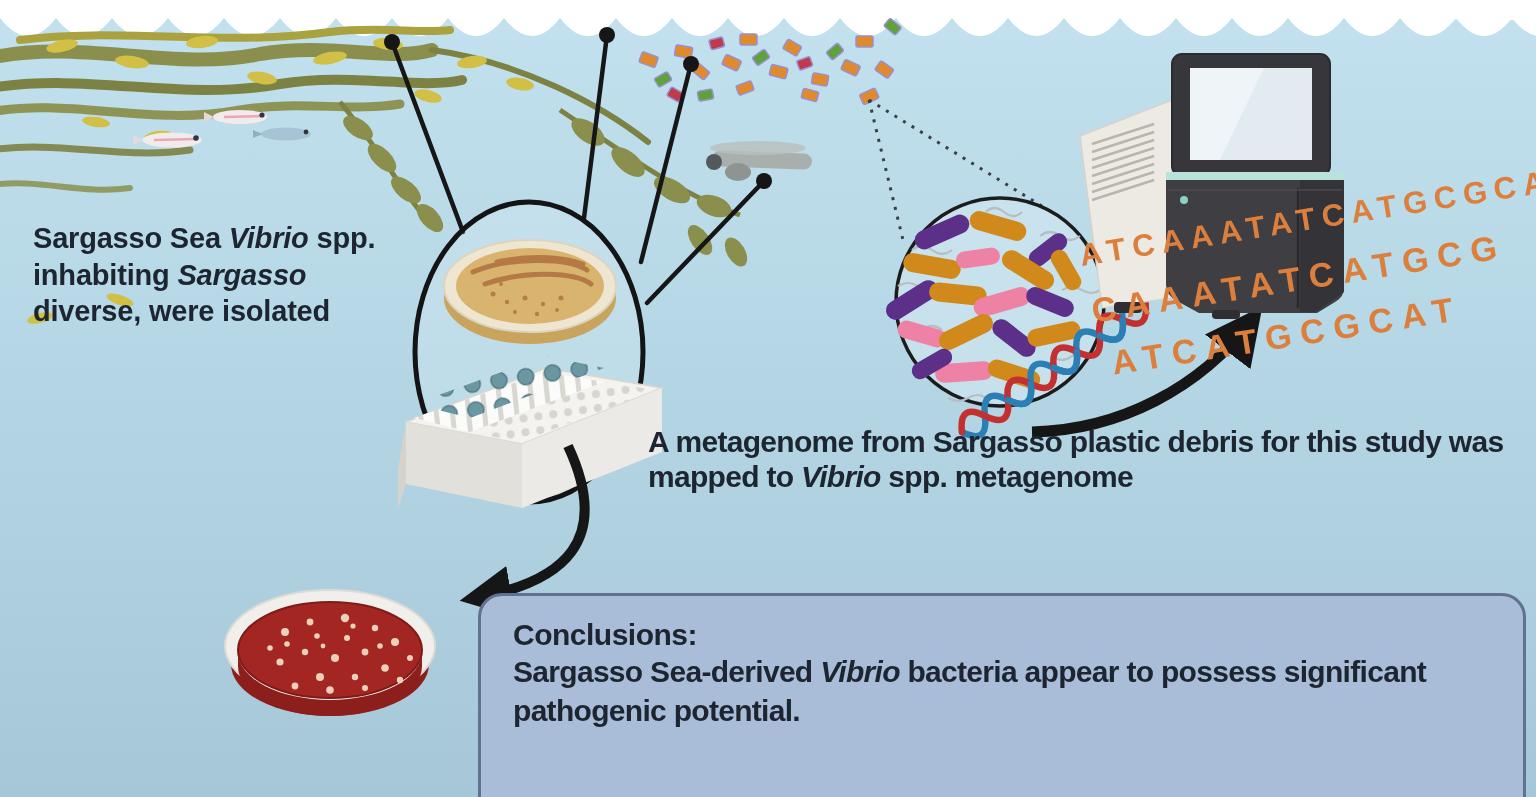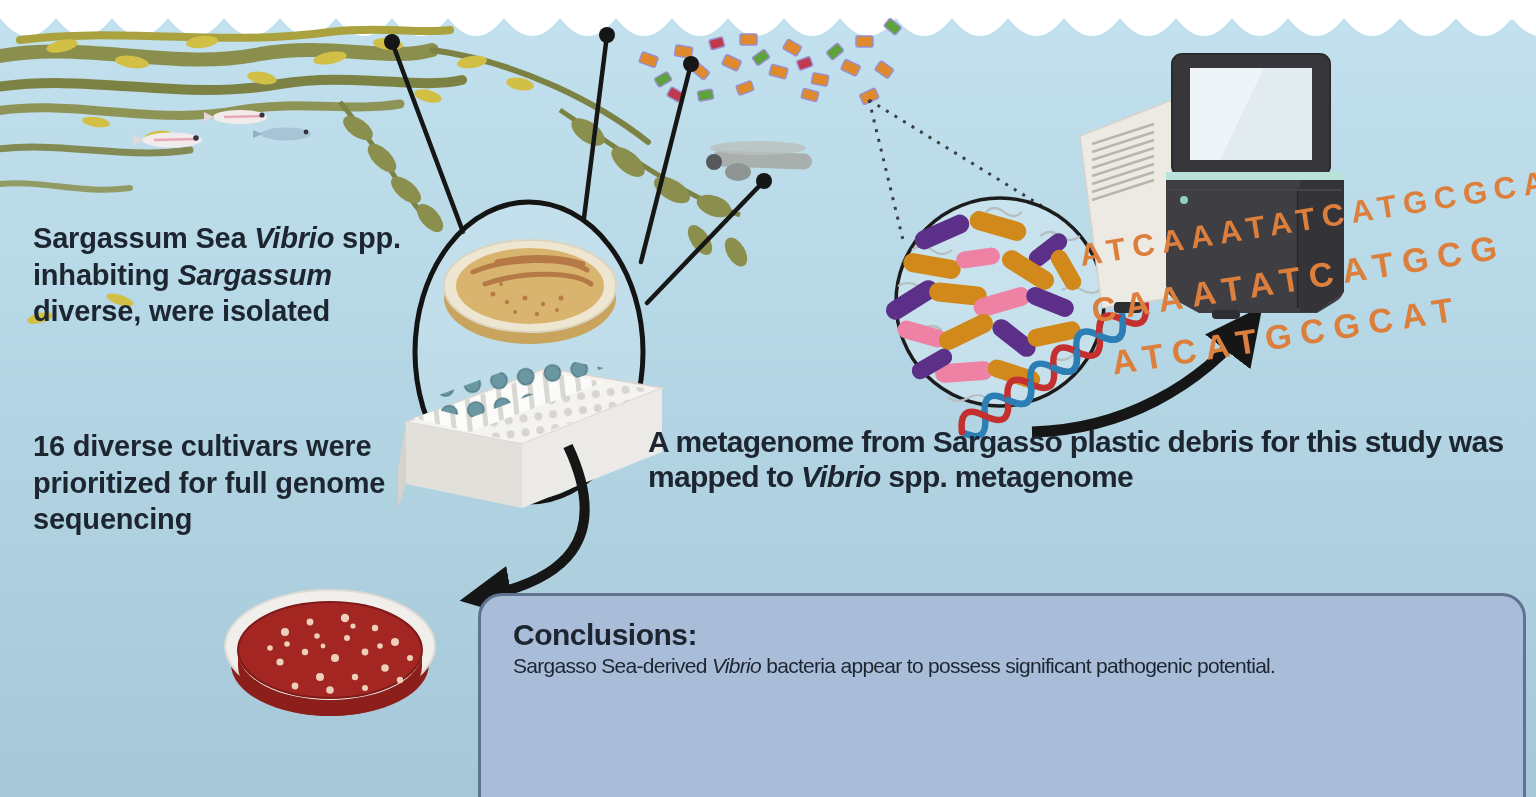--- a/index.html
+++ b/index.html
@@ -17,21 +17,21 @@
     letter-spacing:7px;transform:rotate(-9deg);transform-origin:left center;white-space:nowrap;
   }
   .seq-line.l2{font-size:34px;letter-spacing:9px;}
   .seq-line.l3{font-size:34px;letter-spacing:9px;}
   .concl{
     position:absolute;left:478px;top:593px;width:1048px;height:236px;box-sizing:border-box;
     background:var(--box-fill);border:3px solid var(--box-border);border-radius:24px;
     padding:22px 32px;color:var(--ink);
   }
   .concl .title{font-size:30px;font-weight:600;letter-spacing:-0.5px;}
-  .concl .body{font-size:21px;font-weight:400;letter-spacing:-0.7px;line-height:1.3;width:980px;}
+  .concl .body{font-size:30px;font-weight:700;letter-spacing:-0.7px;line-height:1.3;width:980px;}
 </style>
 </head>
 <body>
 
 <div class="stage">
 
   <svg class="art" width="1536" height="797" viewBox="0 0 1536 797">
     <defs>
       <marker id="ah" viewBox="0 0 10 10" refX="7" refY="5" markerWidth="5.2" markerHeight="5.2" orient="auto-start-reverse">
         <path d="M0,0 L10,5 L0,10 z" fill="#161616"></path>
@@ -310,26 +310,23 @@
     <span>ATCAAATATCATGCGCAT</span>
   </div>
   <div class="seq-line l2" style="left:1092px;top:292px;">
     <span>CAAATATCATGCG</span>
   </div>
   <div class="seq-line l3" style="left:1112px;top:344px;">
     <span>ATCATGCGCAT</span>
   </div>
 
   <div class="txt" style="left:33px;top:220px;width:385px;">
-    <span>Sargassum Sea </span><i>Vibrio</i><span> spp. inhabiting </span><i>Sargassum</i><span> diverse, were isolated</span>
-  </div>
-
-  <div class="txt" style="left:33px;top:428px;width:360px;">
-    <span>16 diverse cultivars were prioritized for full genome sequencing</span>
-  </div>
+    <span>Sargasso Sea </span><i>Vibrio</i><span> spp. inhabiting </span><i>Sargasso</i><span> diverse, were isolated</span>
+  </div>
+
 
   <div class="txt meta" style="left:648px;top:424px;width:905px;">
     <span>A metagenome from Sargasso plastic debris for this study was mapped to </span><i>Vibrio</i><span> spp. metagenome</span>
   </div>
 
   <div class="concl">
     <div class="title">Conclusions:</div>
     <div class="body">
       <span>Sargasso Sea-derived </span><i>Vibrio</i><span> bacteria appear to possess significant pathogenic potential.</span>
     </div>

